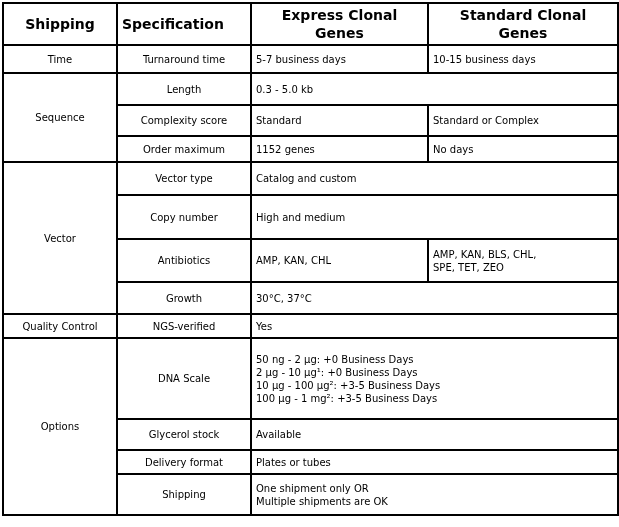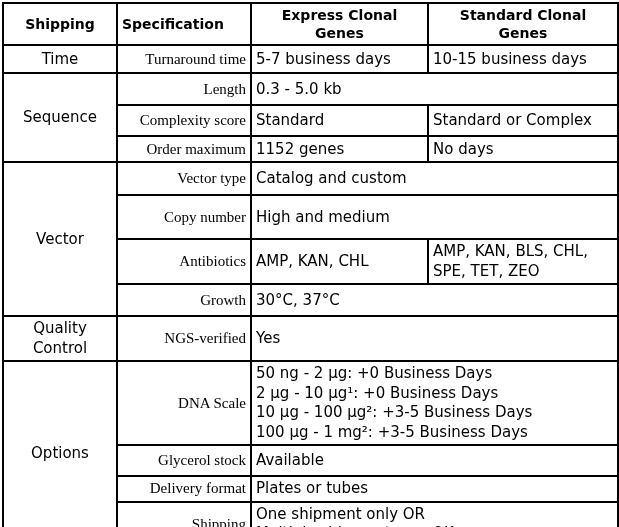--- a/index.html
+++ b/index.html
@@ -15,39 +15,38 @@
   table.spec-table {
     border-collapse: collapse;
     table-layout: fixed;
     width: 615px;
   }
   .spec-table th,
   .spec-table td {
     border: 2px solid #000000;
     padding: 2px 4px;
     vertical-align: middle;
-    font-size: 15px;
+    font-size: 10px;
     line-height: 1.3;
     overflow: hidden;
   }
   .spec-table th {
     font-size: 14px;
     font-weight: bold;
     text-align: center;
   }
   .spec-table th.spec-col-header {
     text-align: left;
     border-radius: 17px;
   }
   td.category-cell {
     text-align: center;
   }
   td.spec-cell {
-    text-align: right;
-    font-family: Liberation Serif, serif;
+    text-align: center;
   }
   td.value-cell {
     text-align: left;
     white-space: pre-line;
   }
 </style>
 </head>
 <body>
 
 <table class="spec-table">
@@ -102,21 +101,21 @@
     <td class="spec-cell">Antibiotics</td>
     <td class="value-cell">AMP, KAN, CHL</td>
     <td class="value-cell">AMP, KAN, BLS, CHL,
 SPE, TET, ZEO</td>
   </tr>
   <tr style="height:32px">
     <td class="spec-cell">Growth</td>
     <td class="value-cell" colspan="2">30°C, 37°C</td>
   </tr>
 
-  <tr style="height:30px">
+  <tr style="height:24px">
     <td class="category-cell">Quality Control</td>
     <td class="spec-cell">NGS-verified</td>
     <td class="value-cell" colspan="2">Yes</td>
   </tr>
 
   <tr style="height:81px">
     <td class="category-cell" rowspan="4">Options</td>
     <td class="spec-cell">DNA Scale</td>
     <td class="value-cell" colspan="2">50 ng - 2 µg: +0 Business Days
 2 µg - 10 µg¹: +0 Business Days

